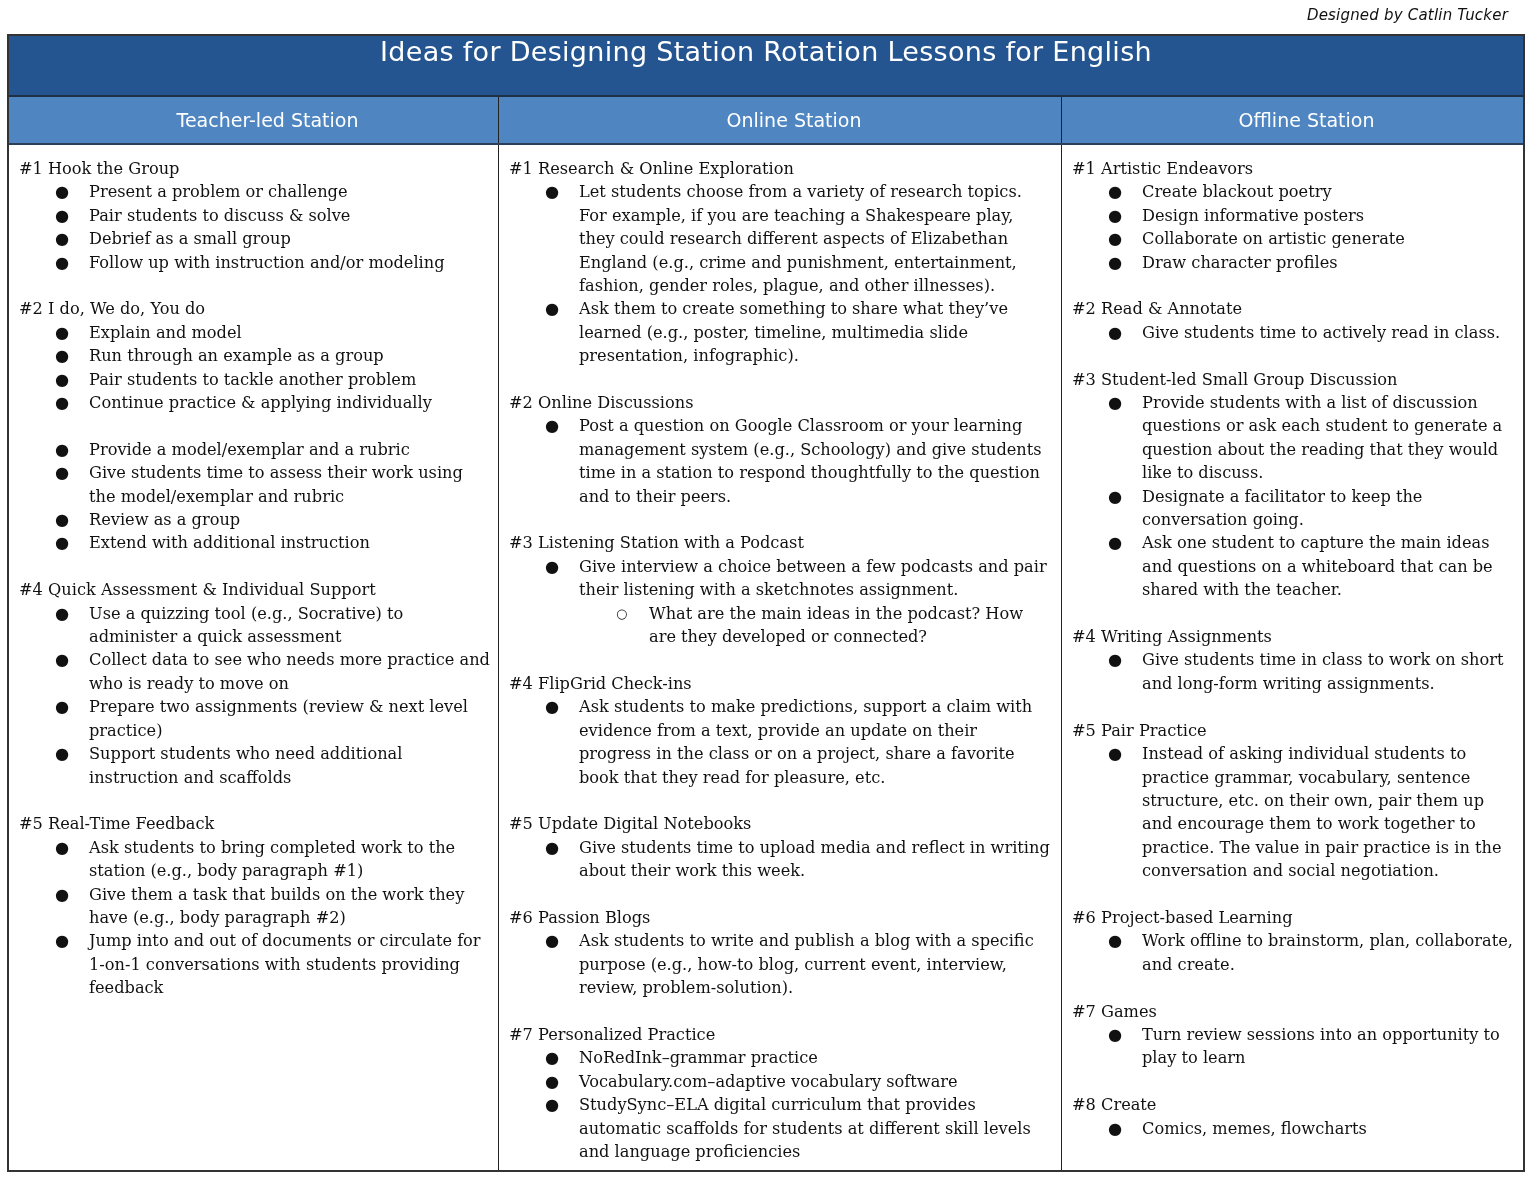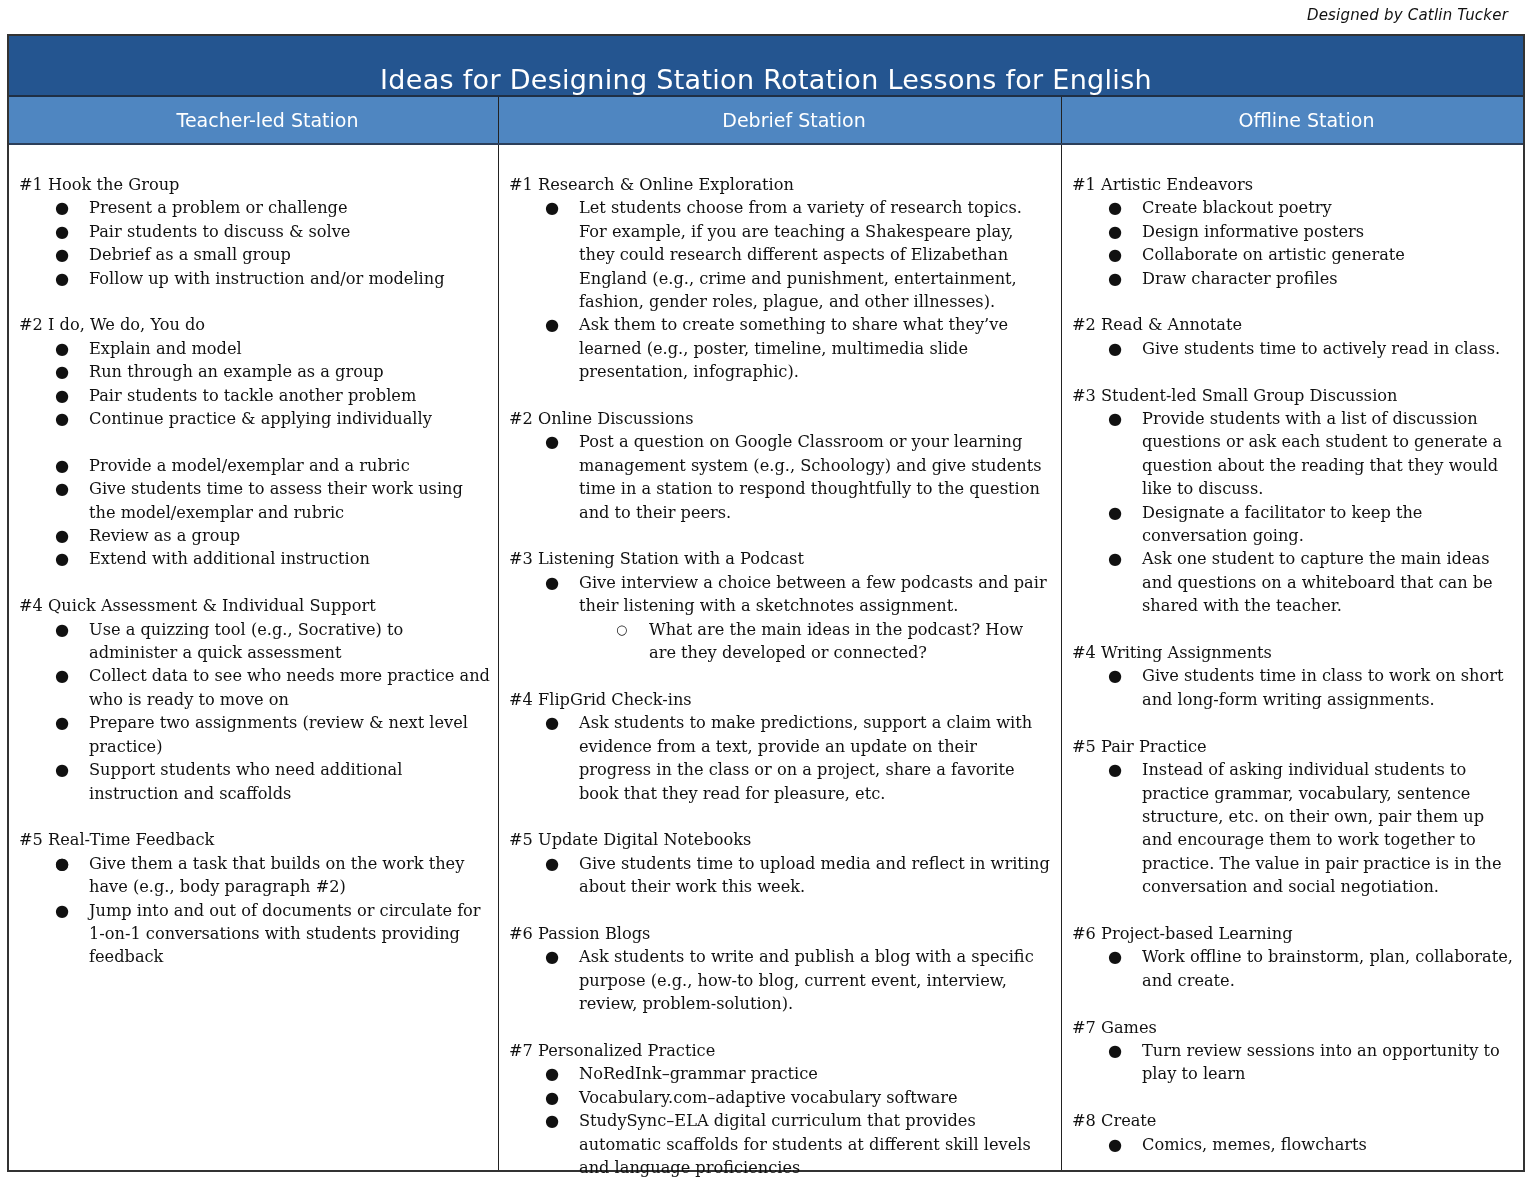--- a/index.html
+++ b/index.html
@@ -1,48 +1,48 @@
 <!DOCTYPE html>
 <html><head>
 <meta charset="utf-8">
 <style>
   html, body { margin: 0; padding: 0; background: #ffffff; }
   body { width: 1536px; height: 1183px; position: relative; overflow: hidden; font-family: "DejaVu Serif", serif; color: #111; }
   .credit { position: absolute; right: 28px; top: 6px; font-family: "DejaVu Sans", sans-serif; font-size: 15px; color: #111; letter-spacing: 0.2px; font-style: italic; }
   .tbl { position: absolute; left: 7px; top: 34px; width: 1518px; height: 1138px; border: 2px solid #333; box-sizing: border-box; }
-  .title-row { position: absolute; left: 0; top: 0; right: 0; height: 59px; background: #245590; border-bottom: 2px solid #1f2f45; display: flex; align-items: flex-end; justify-content: center; }
+  .title-row { position: absolute; left: 0; top: 0; right: 0; height: 59px; background: #245590; border-bottom: 2px solid #1f2f45; display: flex; align-items: flex-start; justify-content: center; }
   .title-row span { color: #fff; font-family: "DejaVu Sans", sans-serif; font-size: 27px; letter-spacing: 0.3px; }
   .head-row { position: absolute; left: 0; right: 0; top: 61px; height: 46px; background: #4f86c1; border-bottom: 2px solid #2c3f5a; display: flex; }
   .head-cell { display: flex; align-items: center; justify-content: center; color: #fff; font-family: "DejaVu Sans", sans-serif; font-size: 19px; box-sizing: border-box; padding-left: 28px; }
   .head-cell + .head-cell { border-left: 1.5px solid #222; }
   .c1 { width: 489px; } .c2 { width: 563px; } .c3 { flex: 1; }
   .body-row { position: absolute; left: 0; right: 0; top: 109px; bottom: 0; display: flex; }
   .col { box-sizing: border-box; padding: 12px 8px 0 10px; font-size: 16.2px; line-height: 23.4px; }
   .col + .col { border-left: 1.5px solid #222; }
-  .sec { margin-bottom: 23.4px; margin-top: 16px; }
+  .sec { margin-bottom: 23.4px; }
   .sec-title { margin: 0; }
   ul.b { list-style: none; margin: 0; padding: 0; }
   ul.b li { position: relative; padding-left: 70px; }
   ul.b li .dot { position: absolute; left: 36px; top: 0; }
   ul.sub { list-style: none; margin: 0; padding: 0; }
   ul.sub li { position: relative; padding-left: 70px; }
   ul.sub li .dot { position: absolute; left: 37px; top: 0; font-size: 13px; }
 </style>
 </head>
 <body>
 
 <div class="credit">Designed by Catlin Tucker</div>
 
 <div class="tbl">
   <div class="title-row">
     <span>Ideas for Designing Station Rotation Lessons for English</span>
   </div>
   <div class="head-row">
     <div class="head-cell c1">Teacher-led Station</div>
-    <div class="head-cell c2">Debrief Station</div>
+    <div class="head-cell c2">Online Station</div>
     <div class="head-cell c3">Offline Station</div>
   </div>
   <div class="body-row">
     <div class="col c1">
         <div class="sec">
           <div class="sec-title">#1 Hook the Group</div>
           <ul class="b">
             <li><span class="dot">●</span><span>Present a problem or challenge</span></li>
             <li><span class="dot">●</span><span>Pair students to discuss &amp; solve</span></li>
             <li><span class="dot">●</span><span>Debrief as a small group</span></li>
@@ -71,21 +71,21 @@
           <ul class="b">
             <li><span class="dot">●</span><span>Use a quizzing tool (e.g., Socrative) to administer a quick assessment</span></li>
             <li><span class="dot">●</span><span>Collect data to see who needs more practice and who is ready to move on</span></li>
             <li><span class="dot">●</span><span>Prepare two assignments (review &amp; next level practice)</span></li>
             <li><span class="dot">●</span><span>Support students who need additional instruction and scaffolds</span></li>
           </ul>
         </div>
         <div class="sec">
           <div class="sec-title">#5 Real-Time Feedback</div>
           <ul class="b">
-            <li><span class="dot">●</span></li>
+            <li><span class="dot">●</span><span>Ask students to bring completed work to the station (e.g., body paragraph #1)</span></li>
             <li><span class="dot">●</span><span>Give them a task that builds on the work they have (e.g., body paragraph #2)</span></li>
             <li><span class="dot">●</span><span>Jump into and out of documents or circulate for 1-on-1 conversations with students providing feedback</span></li>
           </ul>
         </div>
       </div>
     <div class="col c2">
         <div class="sec">
           <div class="sec-title">#1 Research &amp; Online Exploration</div>
           <ul class="b">
             <li><span class="dot">●</span><span>Let students choose from a variety of research topics. For example, if you are teaching a Shakespeare play, they could research different aspects of Elizabethan England (e.g., crime and punishment, entertainment, fashion, gender roles, plague, and other illnesses).</span></li>

